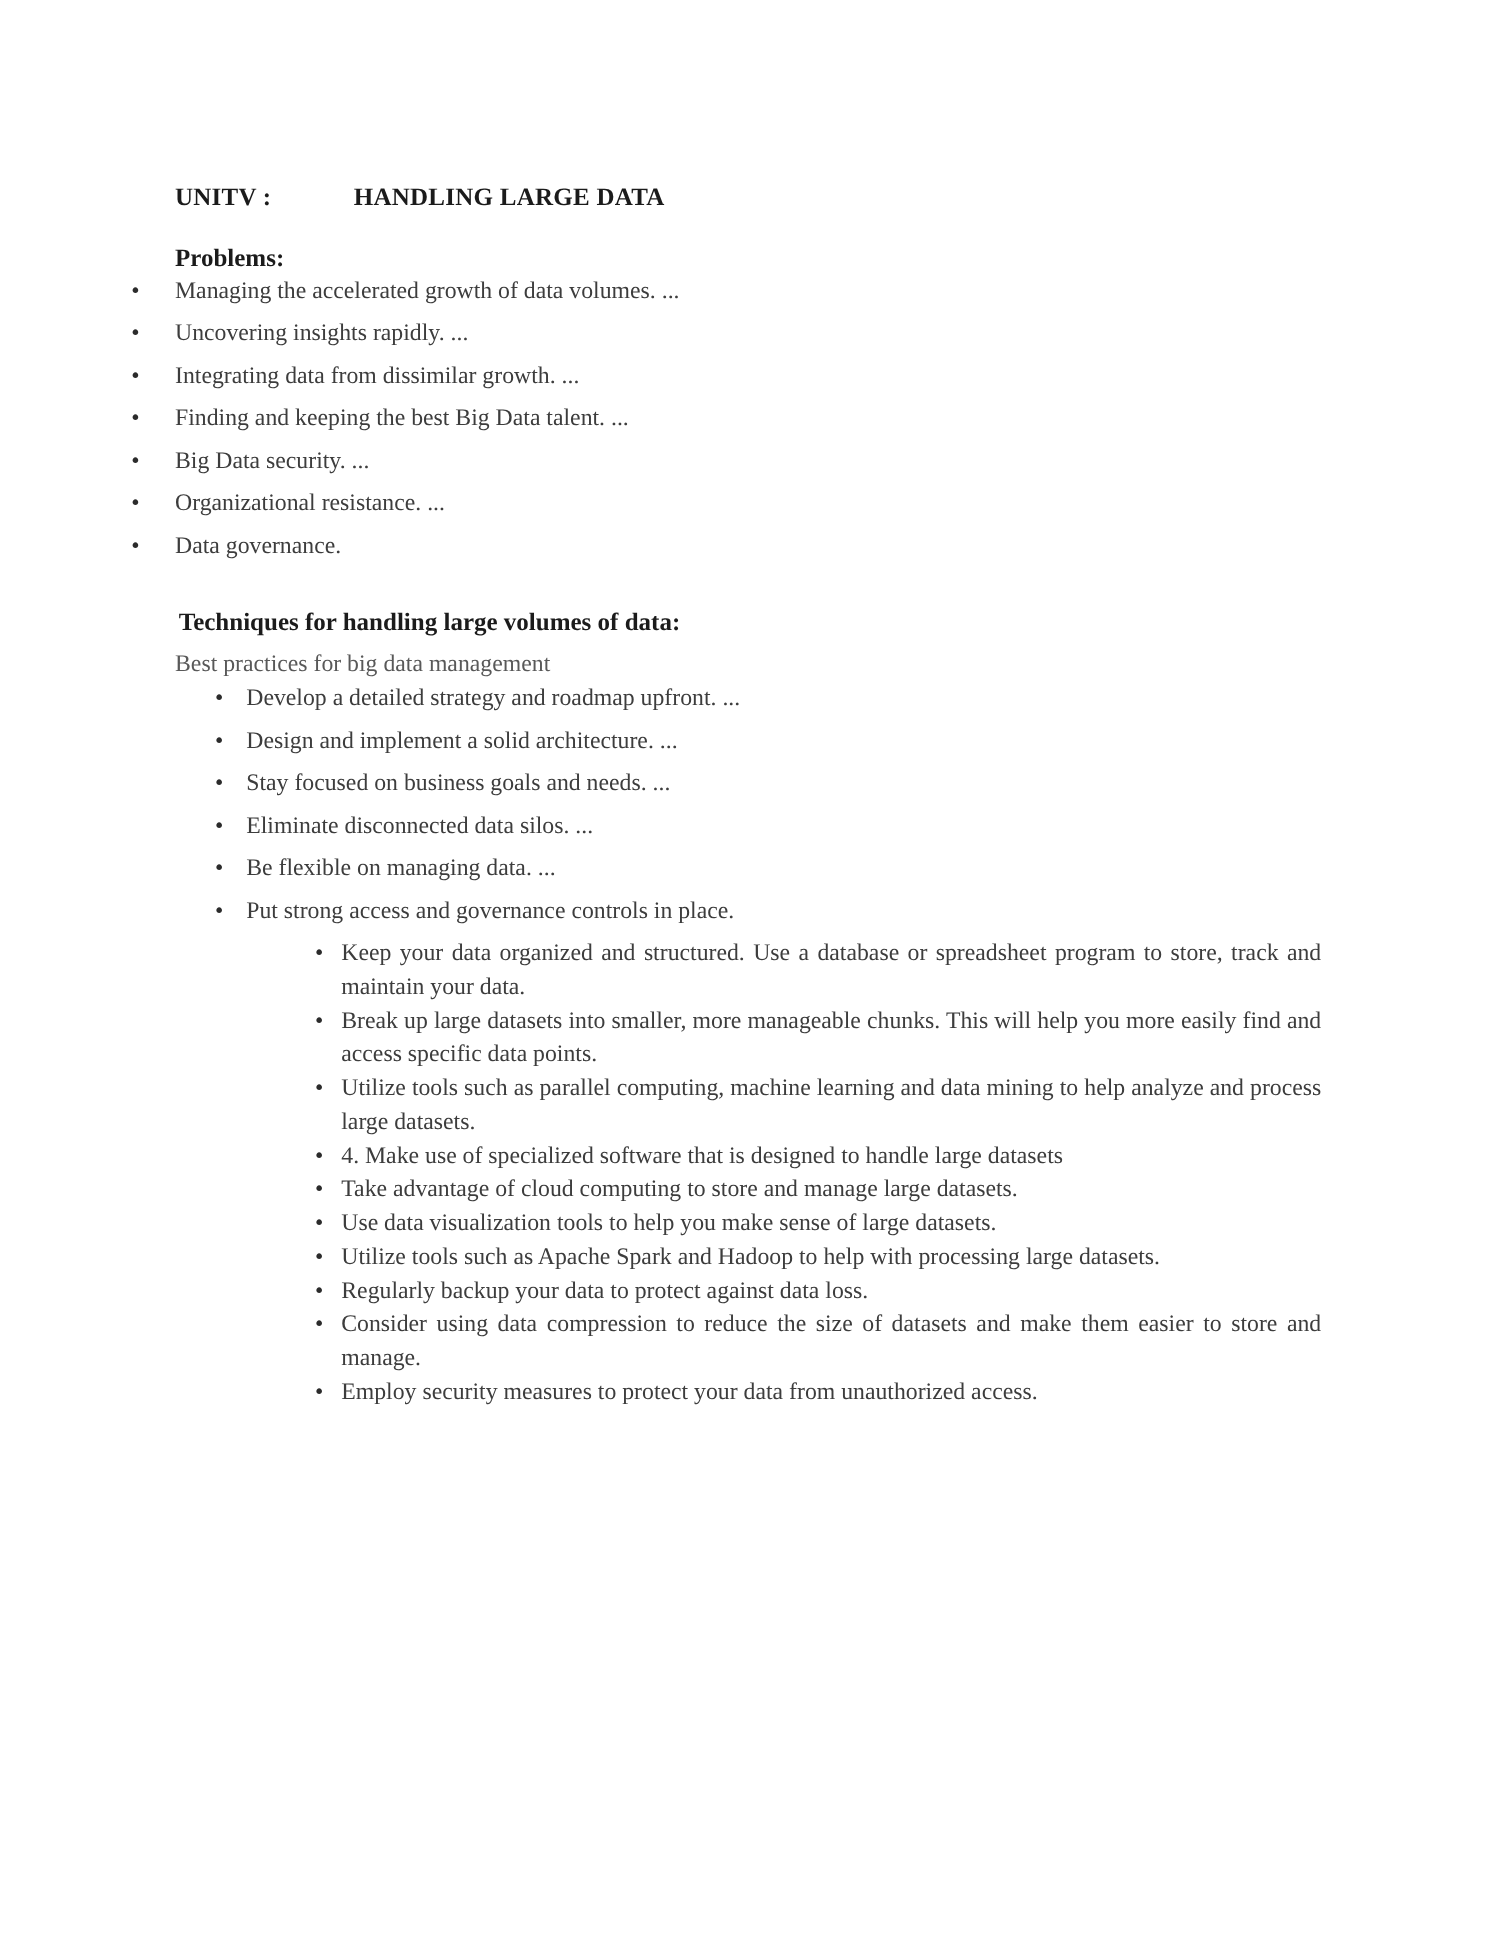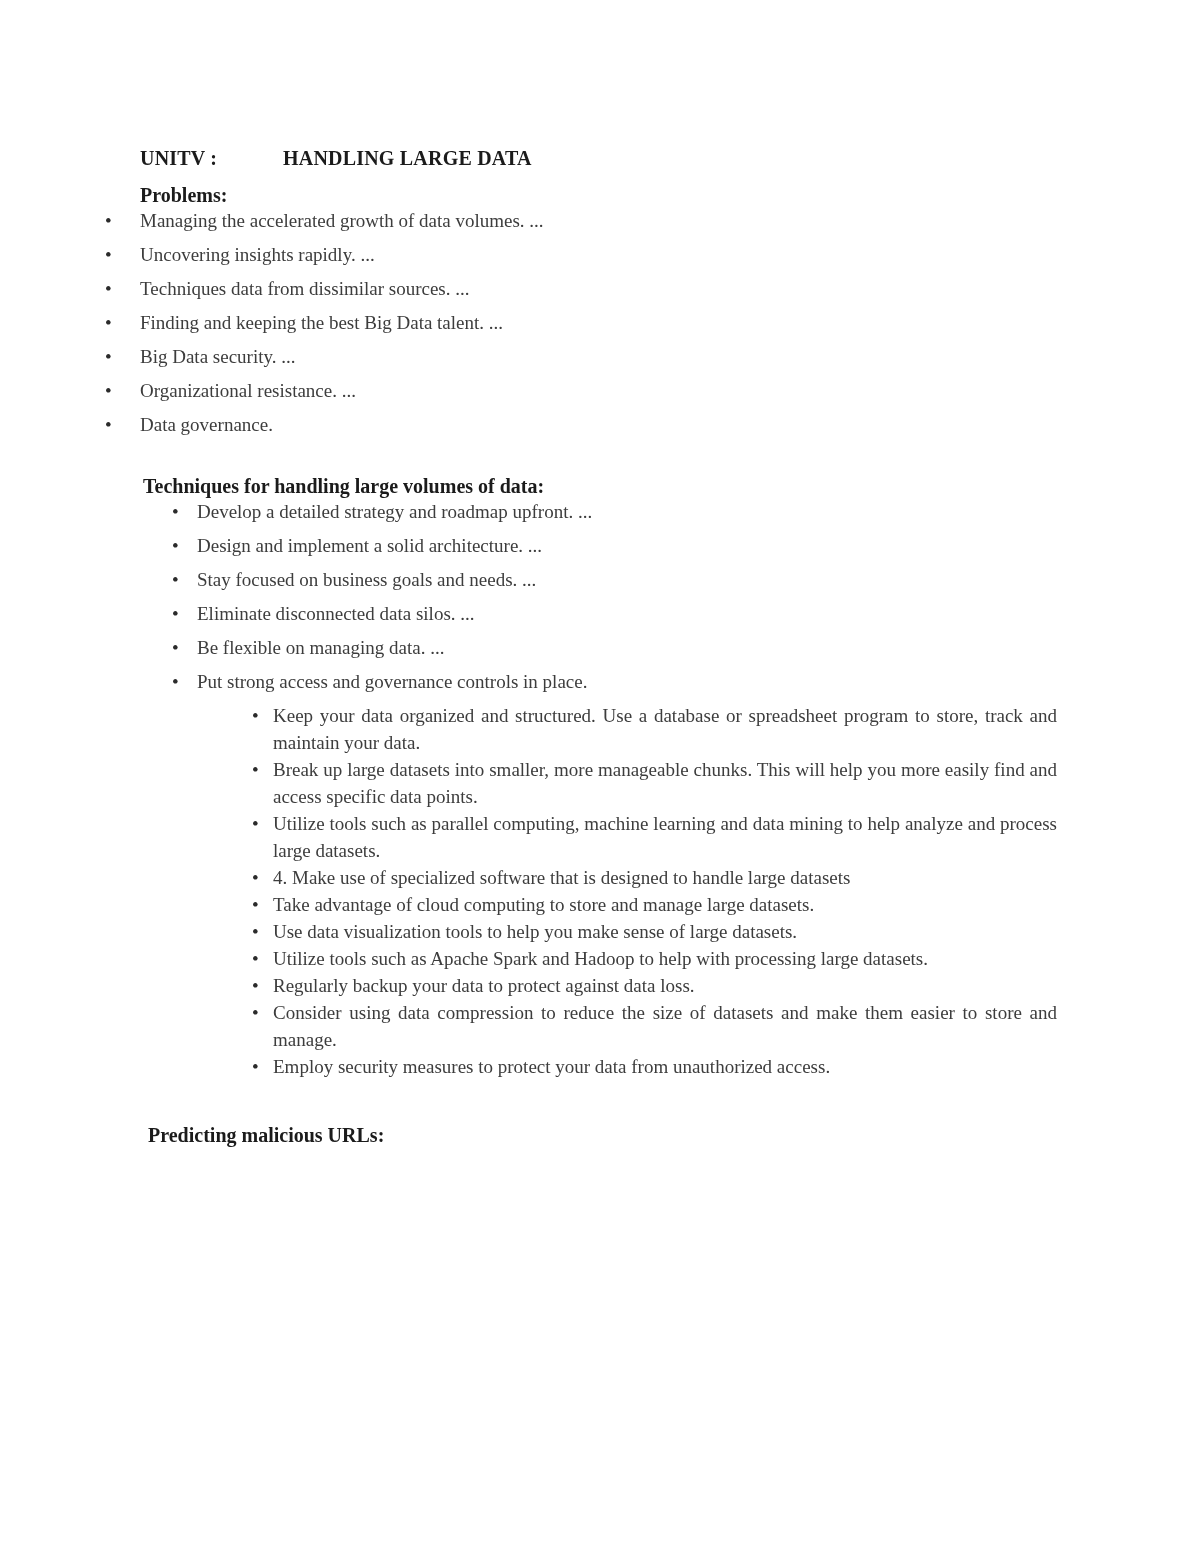--- a/index.html
+++ b/index.html
@@ -18,21 +18,21 @@
     font-weight: 700;
     color: #1b1b1b;
     letter-spacing: 0.2px;
   }
   .title-unit { display: inline-block; min-width: 143px; }
   .heading {
     font-size: 20px;
     font-weight: 700;
     color: #1b1b1b;
   }
-  .problems-heading { margin-top: 14px; }
+  .problems-heading { margin-top: 26px; }
   .techniques-heading { margin-top: 37px; margin-left: 3px; }
   .tips-heading { margin-top: 42px; }
   .footer-heading { margin-top: 44px; padding-left: 8px; }
 
   ul.list { list-style: none; margin: 0; padding: 0; }
   .list li {
     position: relative;
     font-size: 19px;
     line-height: 27px;
   }
@@ -74,30 +74,31 @@
 
   <div class="doc-title">
     <span class="title-unit">UNITV :</span><span>HANDLING LARGE DATA</span>
   </div>
 
   <div class="heading problems-heading">Problems:</div>
 
   <ul class="list list1">
     <li><span class="bullet">•</span><span class="txt">Managing the accelerated growth of data volumes. ...</span></li>
     <li><span class="bullet">•</span><span class="txt">Uncovering insights rapidly. ...</span></li>
-    <li><span class="bullet">•</span><span class="txt">Techniques data from dissimilar sources. ...</span></li>
+    <li><span class="bullet">•</span><span class="txt">Integrating data from dissimilar growth. ...</span></li>
     <li><span class="bullet">•</span><span class="txt">Finding and keeping the best Big Data talent. ...</span></li>
     <li><span class="bullet">•</span><span class="txt">Big Data security. ...</span></li>
     <li><span class="bullet">•</span><span class="txt">Organizational resistance. ...</span></li>
     <li><span class="bullet">•</span><span class="txt">Data governance.</span></li>
   </ul>
 
   <div class="heading techniques-heading">Techniques for handling large volumes of data:</div>
 
 
+  <div class="best-practices-intro">Best practices for big data management</div>
 
   <ul class="list list2">
     <li><span class="bullet">•</span><span class="txt">Develop a detailed strategy and roadmap upfront. ...</span></li>
     <li><span class="bullet">•</span><span class="txt">Design and implement a solid architecture. ...</span></li>
     <li><span class="bullet">•</span><span class="txt">Stay focused on business goals and needs. ...</span></li>
     <li><span class="bullet">•</span><span class="txt">Eliminate disconnected data silos. ...</span></li>
     <li><span class="bullet">•</span><span class="txt">Be flexible on managing data. ...</span></li>
     <li><span class="bullet">•</span><span class="txt">Put strong access and governance controls in place.</span></li>
   </ul>
 
@@ -138,15 +139,14 @@
     <li>
         <span class="bullet">•</span>
         <span class="txt">Consider using data compression to reduce the size of datasets and make them easier to store and manage.</span>
       </li>
     <li>
         <span class="bullet">•</span>
         <span class="txt">Employ security measures to protect your data from unauthorized access.</span>
       </li>
   </ul>
 
-  <div class="heading footer-heading">Predicting malicious URLs:</div>
 
 </div>
 
 </body></html>

